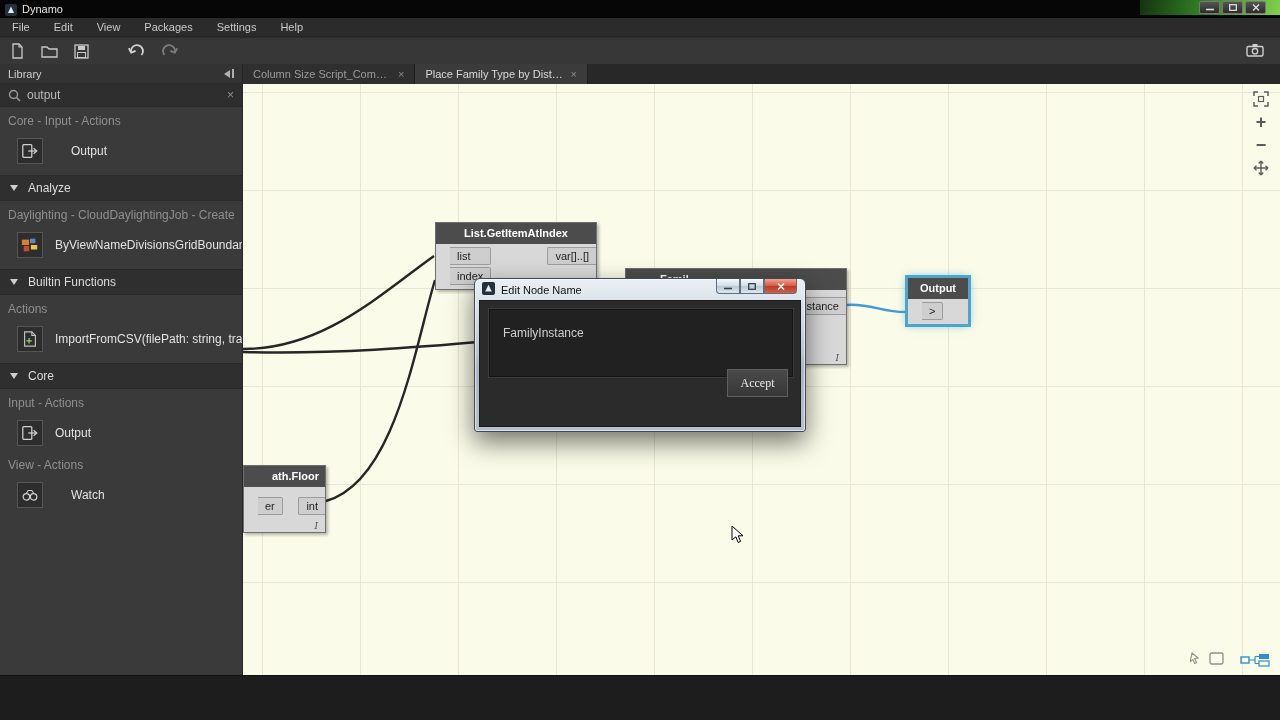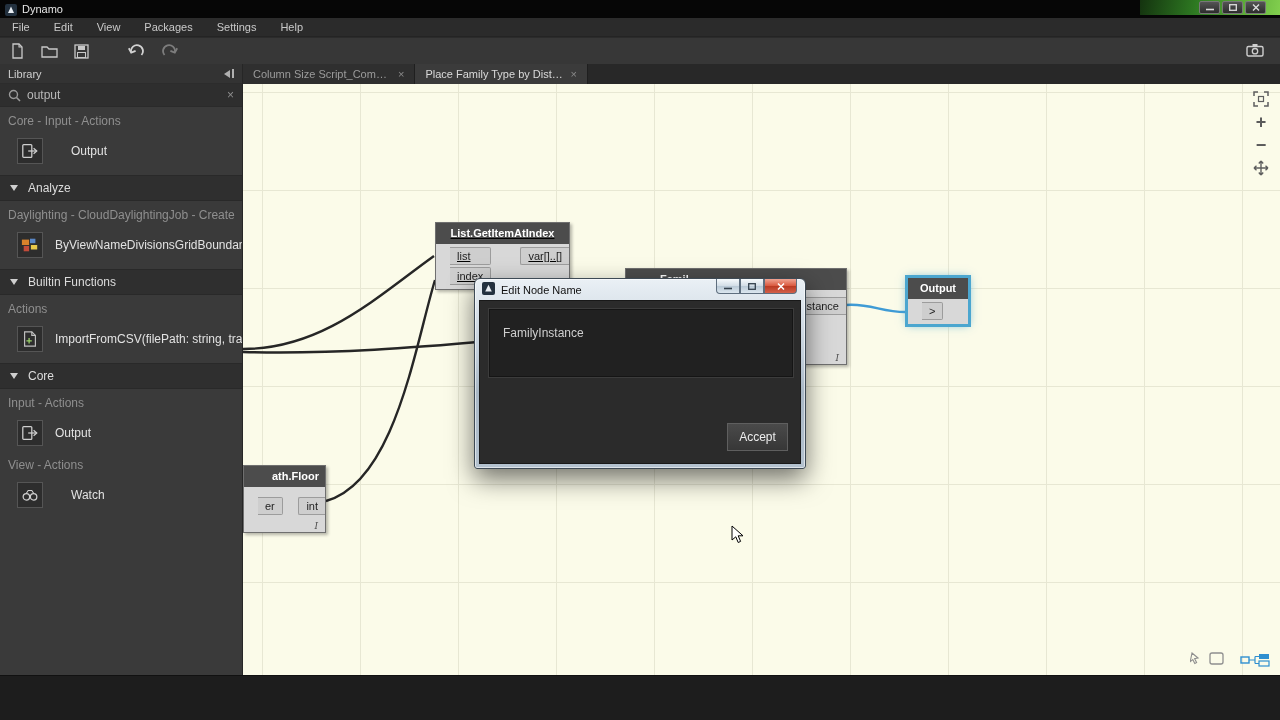--- a/index.html
+++ b/index.html
@@ -94,42 +94,42 @@
 
   
   #zoom-controls { position:absolute; top:6px; right:10px; display:flex; flex-direction:column;
     align-items:center; gap:5px; }
   .zc { width:18px; height:18px; display:flex; align-items:center; justify-content:center;
     color:#5a5a5a; font-size:18px; font-weight:bold; line-height:1; cursor:default; }
   #bottom-icons-gray { position:absolute; left:947px; top:566px; }
   #bottom-icons-blue { position:absolute; left:997px; top:569px; }
 
   
-  #dialog { position:absolute; left:474px; top:278px; width:332px; height:191px; z-index:40;
+  #dialog { position:absolute; left:474px; top:278px; width:332px; height:154px; z-index:40;
     border-radius:6px 6px 3px 3px; border:1px solid #3e4a55;
     background:linear-gradient(#eaf0f5, #bfccd8 42%, #a9b8c6 60%, #b4c2cf);
     box-shadow:0 10px 26px rgba(0,0,0,.55), inset 0 0 0 1px rgba(255,255,255,.55);
     padding:21px 4px 4px 4px; }
   .dlg-titlebar { position:absolute; top:0; left:0; right:0; height:21px; display:flex;
     align-items:center; padding:0 7px; }
   .dlg-title { font-size:11px; color:#101010; margin-left:6px; }
   .dlg-controls { position:absolute; right:8px; top:0; display:flex; }
   .dlg-btn { width:24px; height:15px; border:1px solid #5e6e7e; border-top:none;
     background:linear-gradient(#f6fafc,#d3dee7 48%,#b9c9d6 52%,#dce7ef);
     display:flex; align-items:center; justify-content:center; }
   .dlg-btn.min { border-radius:0 0 0 4px; }
   .dlg-btn.close { width:33px; border-radius:0 0 4px 0;
     background:linear-gradient(#f0a492,#da5a40 48%,#bb3a22 52%,#d2604a); }
   .dlg-body { width:100%; height:100%; background:#2b2b2b; border:1px solid #191919; position:relative; }
   #name-field { position:absolute; left:9px; top:8px; width:304px; height:68px; background:#212121;
     border:1px solid #151515; box-shadow:0 0 0 1px #3c3c3c; color:#cfcfcf; font-size:12px;
     font-family:"Liberation Sans", sans-serif; padding:16px 13px; resize:none; outline:none; }
-  #accept-btn { position:absolute; right:12px; bottom:12px; width:61px; height:28px;
+  #accept-btn { position:absolute; right:12px; bottom:29px; width:61px; height:28px;
     background:linear-gradient(#4a4a4a,#373737); border:1px solid #5f5f5f; color:#ededed;
-    font-size:12px; font-family:Liberation Sans, sans-serif; }
+    font-size:12px; font-family:Liberation Serif, serif; }
 
   
   #statusbar { position:absolute; bottom:0; left:0; width:100%; height:45px; background:#1d1d1d;
     border-top:1px solid #111; }
 
   #cursor { position:absolute; left:731px; top:525px; z-index:60; }
 </style>
 </head>
 <body>
 
@@ -323,21 +323,21 @@
   </div>
 
   <div id="canvas">
     <svg id="wires" width="1037" height="591" viewBox="0 0 1037 591">
       <path class="wire dark" d="M0,265 C80,265 135,212 191,172"></path>
       <path class="wire dark" d="M0,268 C150,272 280,250 384,248"></path>
       <path class="wire dark" d="M83,417 C152,398 172,262 192,196"></path>
       <path class="wire blue" d="M603,221 C628,219 640,229 665,228"></path>
     </svg>
 
-    <div class="dnode" id="node-list-getitem" style="left:192px; top:138px; width:135px;text-decoration:underline;">
+    <div class="dnode" id="node-list-getitem" style="left:192px; top:138px; width:162px;">
       <div class="dnode-header">List.GetItemAtIndex</div>
       <div class="dnode-body">
         <div class="ports-col left">
           <span class="port">list</span>
           <span class="port">index</span>
         </div>
         <div class="ports-col right">
           <span class="port">var[]..[]</span>
         </div>
       </div>

